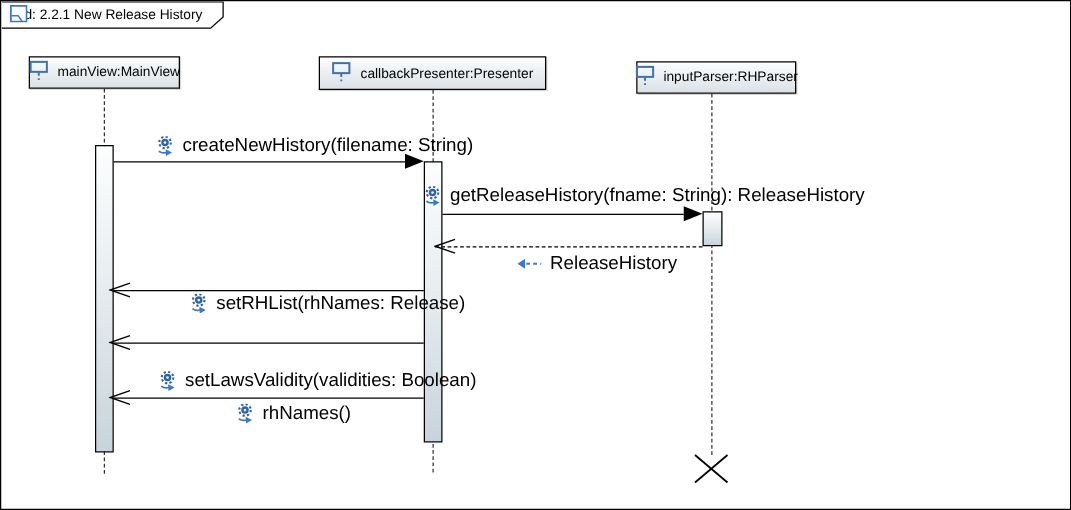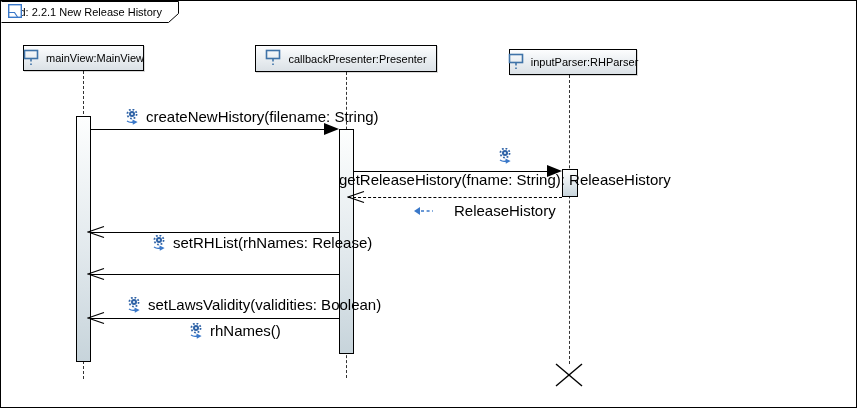--- a/index.html
+++ b/index.html
@@ -131,40 +131,40 @@
         <circle cx="7" cy="5" r="1.1" fill="#e9f0f8"></circle>
         <path d="M2,12 Q5,14 8.2,13" fill="none" stroke="#3a78c9" stroke-width="1.4"></path>
         <path d="M7.5,10.4 L12.6,13 L7.8,15.8 Z" fill="#3a78c9"></path>
       </svg>
     </span>
     <span>createNewHistory(filename: String)</span>
   </div>
 
   <div class="msg-line" style="left:353px; top:170px; width:193px;"></div>
   <div class="arr-solid-right" style="left:546px; top:164px;"></div>
-  <div class="msg-label" style="left:338px; top:147px;flex-direction:column;">
+  <div class="msg-label" style="left:338px; top:147px;">
     <span class="ico">
       <svg width="14" height="16" viewBox="0 0 14 16">
         <circle cx="7" cy="5" r="4.6" fill="none" stroke="#2e62a6" stroke-width="1.7" stroke-dasharray="1.8,1.8"></circle>
         <circle cx="7" cy="5" r="3" fill="#2e62a6"></circle>
         <circle cx="7" cy="5" r="1.1" fill="#e9f0f8"></circle>
         <path d="M2,12 Q5,14 8.2,13" fill="none" stroke="#3a78c9" stroke-width="1.4"></path>
         <path d="M7.5,10.4 L12.6,13 L7.8,15.8 Z" fill="#3a78c9"></path>
       </svg>
     </span>
     <span>getReleaseHistory(fname: String): ReleaseHistory</span>
   </div>
 
   <div class="msg-line dashed" style="left:347px; top:196px; width:214px;"></div>
   <div class="arr-open" style="left:346px; top:189px;">
     <svg width="18" height="14" viewBox="0 0 18 14">
       <polyline points="17,1.5 1,7 17,12.5" fill="none" stroke="#000" stroke-width="1.2"></polyline>
     </svg>
   </div>
-  <div class="msg-label" style="left:412px; top:201px; gap:19px;">
+  <div class="msg-label" style="left:412px; top:201px; gap:5px;">
     <span class="ico">
       <svg width="22" height="10" viewBox="0 0 22 10">
         <path d="M7,1 L1,5 L7,9 Z" fill="#3a78c9"></path>
         <line x1="8" y1="5" x2="20" y2="5" stroke="#3a78c9" stroke-width="1.7" stroke-dasharray="3,2.6"></line>
       </svg>
     </span>
     <span>ReleaseHistory</span>
   </div>
 
   <div class="msg-line" style="left:90px; top:231px; width:248px;"></div>

